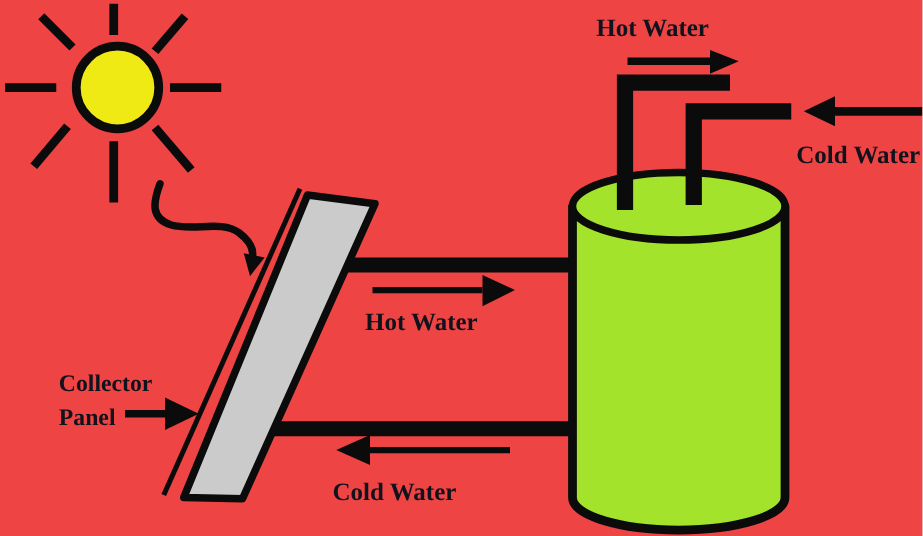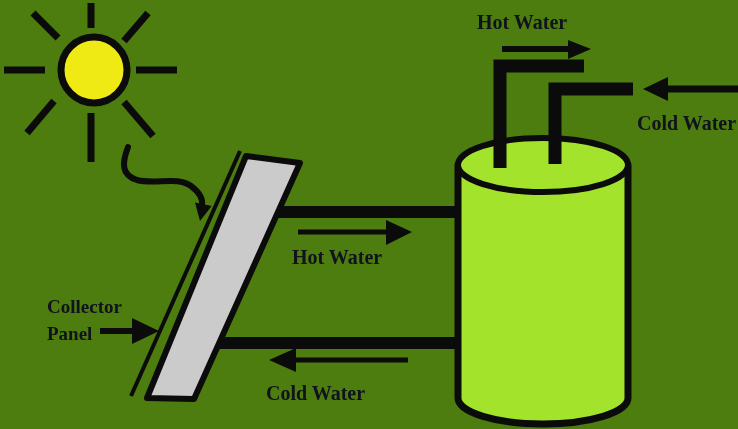--- a/index.html
+++ b/index.html
@@ -1,16 +1,16 @@
 <!DOCTYPE html>
 <html><head>
 <meta charset="utf-8">
 <style>
   html,body{margin:0;padding:0;background:#ffffff;}
-  .stage{position:relative;width:738px;height:429px;background:#4d7c0f;overflow:hidden;
+  .stage{position:relative;width:738px;height:429px;background:#ef4444;overflow:hidden;
          font-family:"Liberation Serif", serif;}
   svg{display:block;}
   .ink-stroke{stroke:#0b0b0b;fill:none;}
   .ink-fill{fill:#0b0b0b;stroke:none;}
   .lbl{font-family:"Liberation Serif", serif;font-weight:bold;fill:#10121c;font-size:20px;}
   .lbl-sm{font-size:19px;}
 </style>
 </head>
 <body>
 

